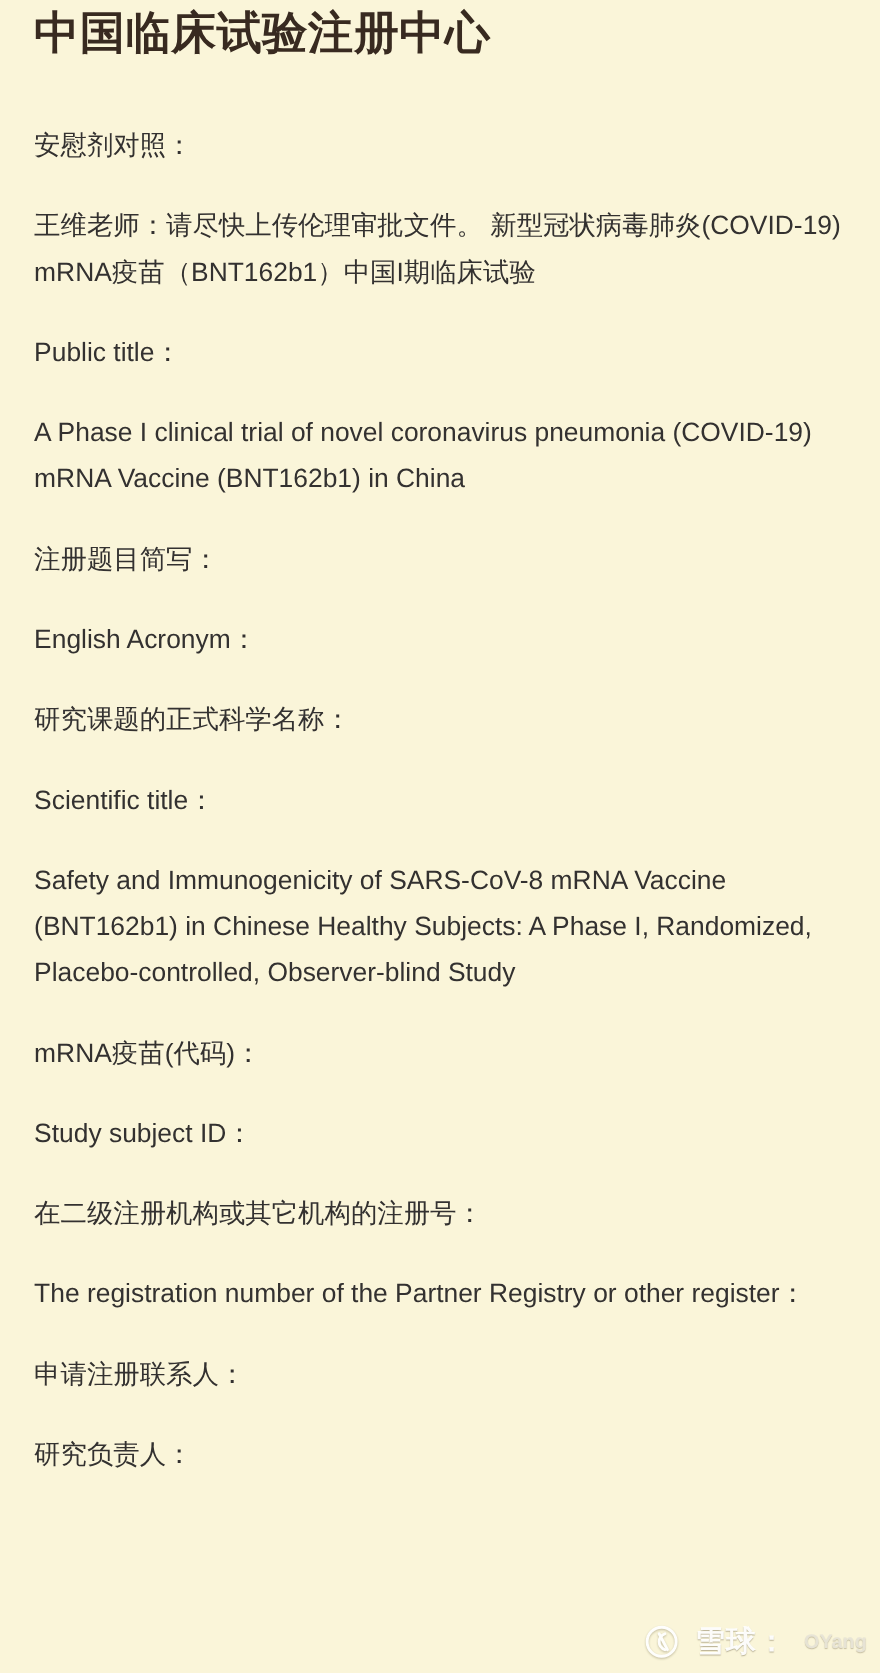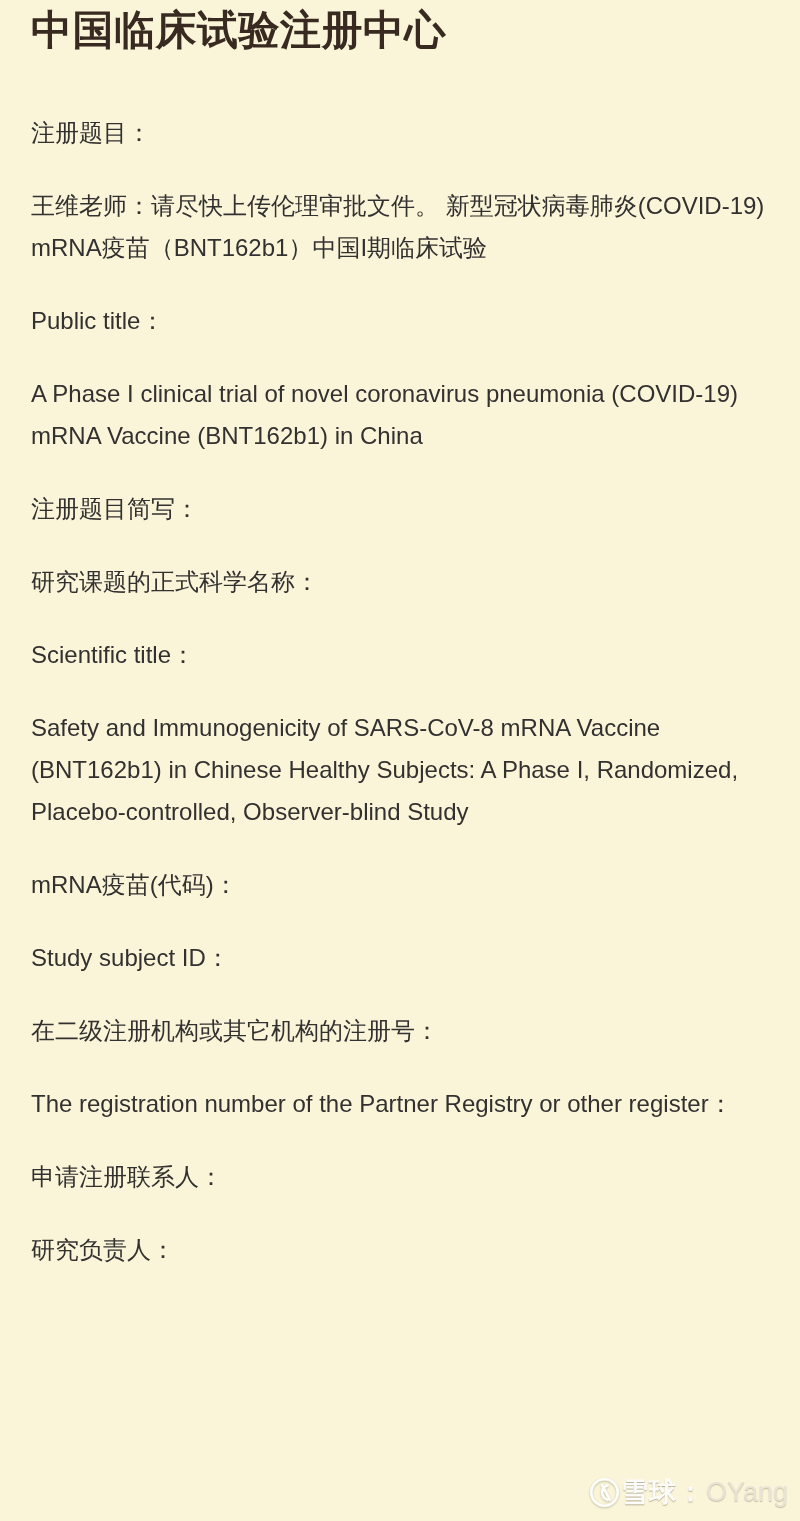--- a/index.html
+++ b/index.html
@@ -39,58 +39,59 @@
     color: #333130;
     overflow-wrap: break-word;
     word-break: normal;
   }
   .watermark {
     position: absolute;
     right: 12px;
     bottom: 11px;
     display: flex;
     align-items: center;
-    gap: 1px;
+    gap: 15px;
     user-select: none;
     pointer-events: none;
     justify-content: center;
   }
   .wm-logo {
     display: inline-flex;
     width: 31px;
     height: 31px;
     opacity: 0.92;
     filter: drop-shadow(0 1px 1px rgba(120,110,80,0.45));
   }
   .wm-brand {
     font-size: 27px;
     font-weight: 700;
     color: rgba(255,255,255,0.95);
     text-shadow: 0 1px 1px rgba(120,110,80,0.5);
     letter-spacing: 1px;
   }
   .wm-user {
-    font-size: 27px;
-    font-weight: 400;
+    font-size: 18px;
+    font-weight: 700;
     color: rgba(232,229,215,0.95);
     text-shadow: 0 1px 1px rgba(120,110,80,0.4);
   }
 </style>
 </head>
 <body>
 
 <div class="page">
   <h1 class="title">中国临床试验注册中心</h1>
 
   <div class="content">
-      <p class="para">注册题目：</p>
+      <p class="para">安慰剂对照：</p>
       <p class="para">王维老师：请尽快上传伦理审批文件。 新型冠状病毒肺炎(COVID-19) mRNA疫苗（BNT162b1）中国I期临床试验</p>
       <p class="para">Public title：</p>
       <p class="para">A Phase I clinical trial of novel coronavirus pneumonia (COVID-19) mRNA Vaccine (BNT162b1) in China</p>
       <p class="para">注册题目简写：</p>
+      <p class="para">English Acronym：</p>
       <p class="para">研究课题的正式科学名称：</p>
       <p class="para">Scientific title：</p>
       <p class="para">Safety and Immunogenicity of SARS-CoV-8 mRNA Vaccine (BNT162b1) in Chinese Healthy Subjects: A Phase I, Randomized, Placebo-controlled, Observer-blind Study</p>
       <p class="para">mRNA疫苗(代码)：</p>
       <p class="para">Study subject ID：</p>
       <p class="para">在二级注册机构或其它机构的注册号：</p>
       <p class="para">The registration number of the Partner Registry or other register：</p>
       <p class="para">申请注册联系人：</p>
       <p class="para">研究负责人：</p>
     </div>

